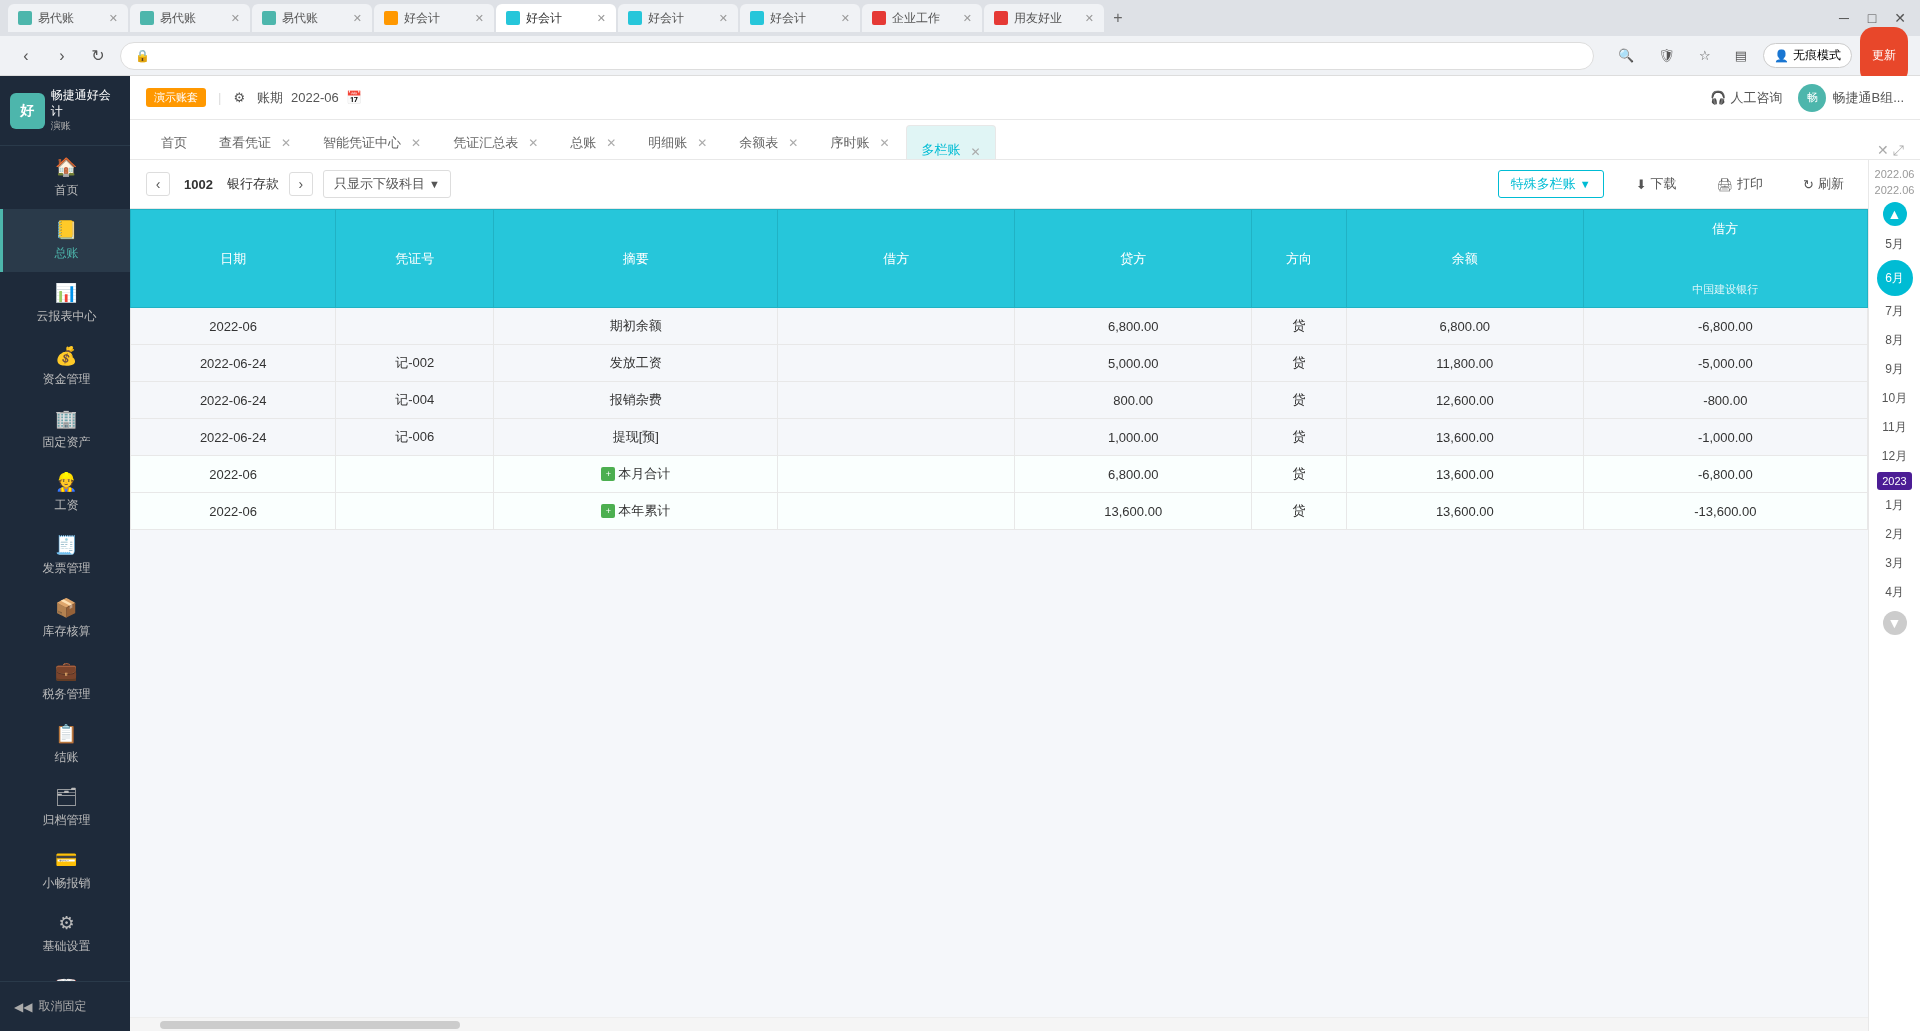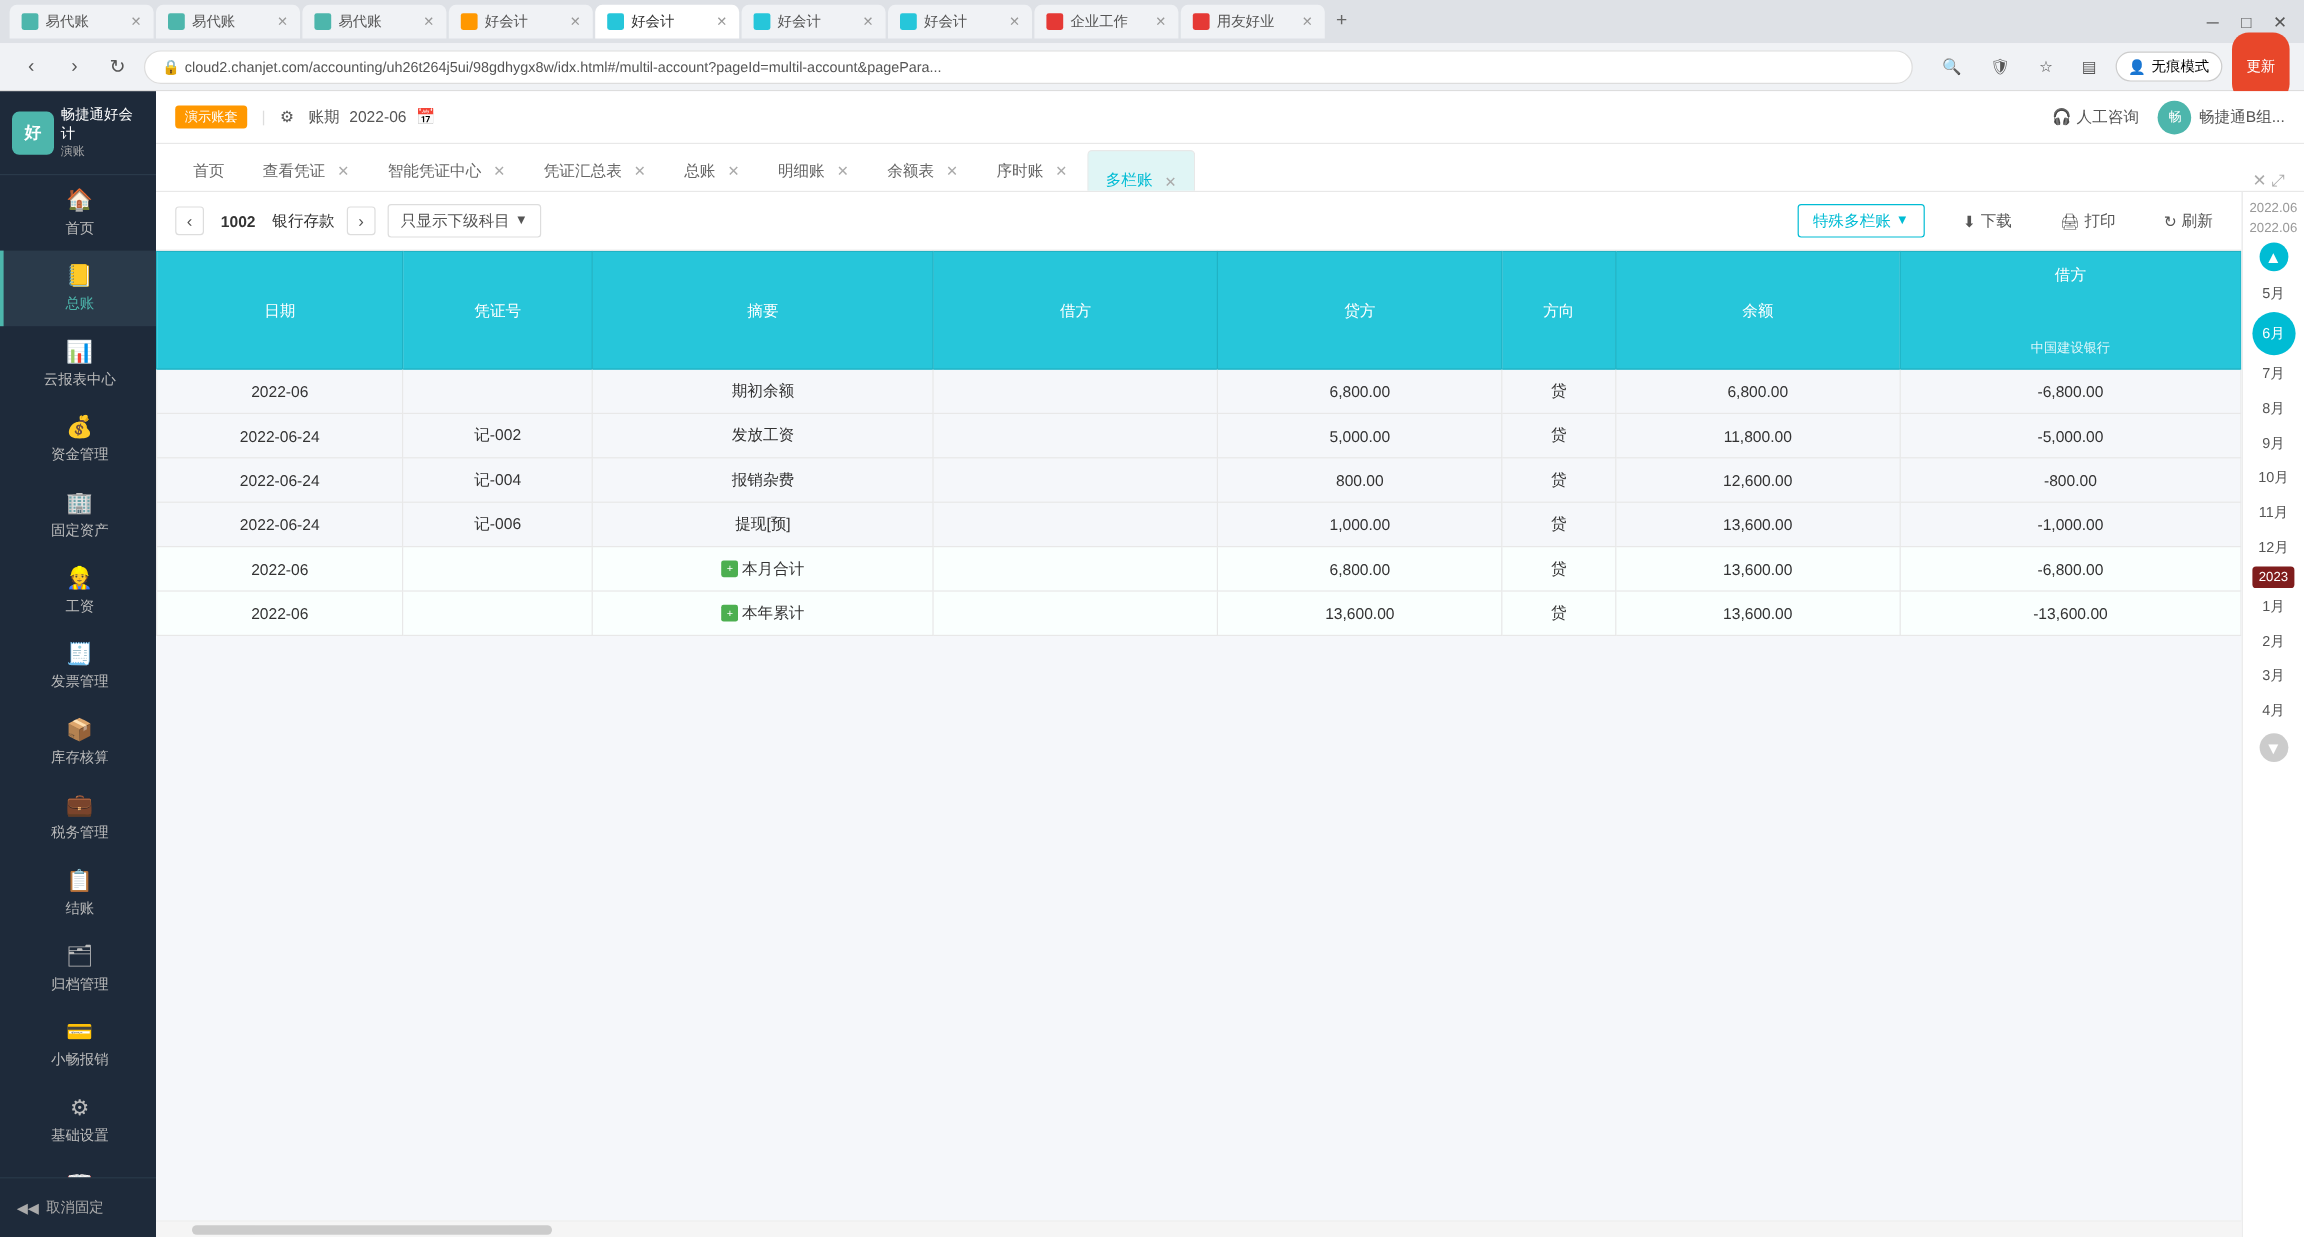--- a/index.html
+++ b/index.html
@@ -85,21 +85,21 @@
     .td-right { text-align: right; }
     .summary-row { background: #fafffe; }
     .sum-badge { display: inline-flex; align-items: center; gap: 3px; }
     .sum-icon { width: 14px; height: 14px; background: #4caf50; color: #fff; border-radius: 2px; font-size: 9px; display: inline-flex; align-items: center; justify-content: center; }
     .th-sub { font-size: 11px; color: rgba(255,255,255,0.85); font-weight: 400; margin-top: 44px; }
 
     
     .date-panel { width: 52px; background: #fff; border-left: 1px solid #e8e8e8; display: flex; flex-direction: column; align-items: center; padding: 6px 0; overflow-y: auto; flex-shrink: 0; }
     .date-item { width: 44px; text-align: center; padding: 5px 2px; font-size: 12px; color: #555; cursor: pointer; border-radius: 3px; margin: 1px 0; }
     .date-item.active { background: #00bcd4; color: #fff; border-radius: 50%; width: 36px; height: 36px; display: flex; align-items: center; justify-content: center; }
-    .date-item.year { background: #7f1d1d; color: #fff; font-size: 11px; padding: 3px 5px; border-radius: 3px; width: auto; height: auto; }
+    .date-item.year { background: #4c1d95; color: #fff; font-size: 11px; padding: 3px 5px; border-radius: 3px; width: auto; height: auto; }
     .date-scroll-btn { width: 24px; height: 24px; border-radius: 50%; background: #00bcd4; color: #fff; display: flex; align-items: center; justify-content: center; cursor: pointer; font-size: 14px; margin: 4px 0; }
     .date-scroll-btn.bottom { background: #ccc; }
     .date-header { font-size: 11px; color: #999; padding: 2px 4px; }
   </style>
 </head>
 <body>
 
 <div class="browser-chrome">
 
   <div class="tab">
@@ -154,21 +154,20 @@
     <div class="browser-btn">✕</div>
   </div>
 </div>
 
 <div class="address-bar">
   <div class="nav-btn">‹</div>
   <div class="nav-btn">›</div>
   <div class="nav-btn">↻</div>
   <div class="url-bar">
     <span style="color:#999;margin-right:4px;">🔒</span>
-    <span style="font-size:12px;color:#555;overflow:hidden;white-space:nowrap;text-overflow:ellipsis;">cloud2.chanjet.com/accounting/uh26t264j5ui/98gdhygx8w/idx.html#/multil-account?pageId=multil-account&amp;pagePara...</span>
   </div>
   <div class="addr-right">
     <div class="addr-btn">🔍</div>
     <div class="addr-btn">🛡</div>
     <div class="addr-btn">☆</div>
     <div class="addr-btn">▤</div>
     <div class="wuhen-btn">
       <span>👤</span>
       <span>无痕模式</span>
     </div>

